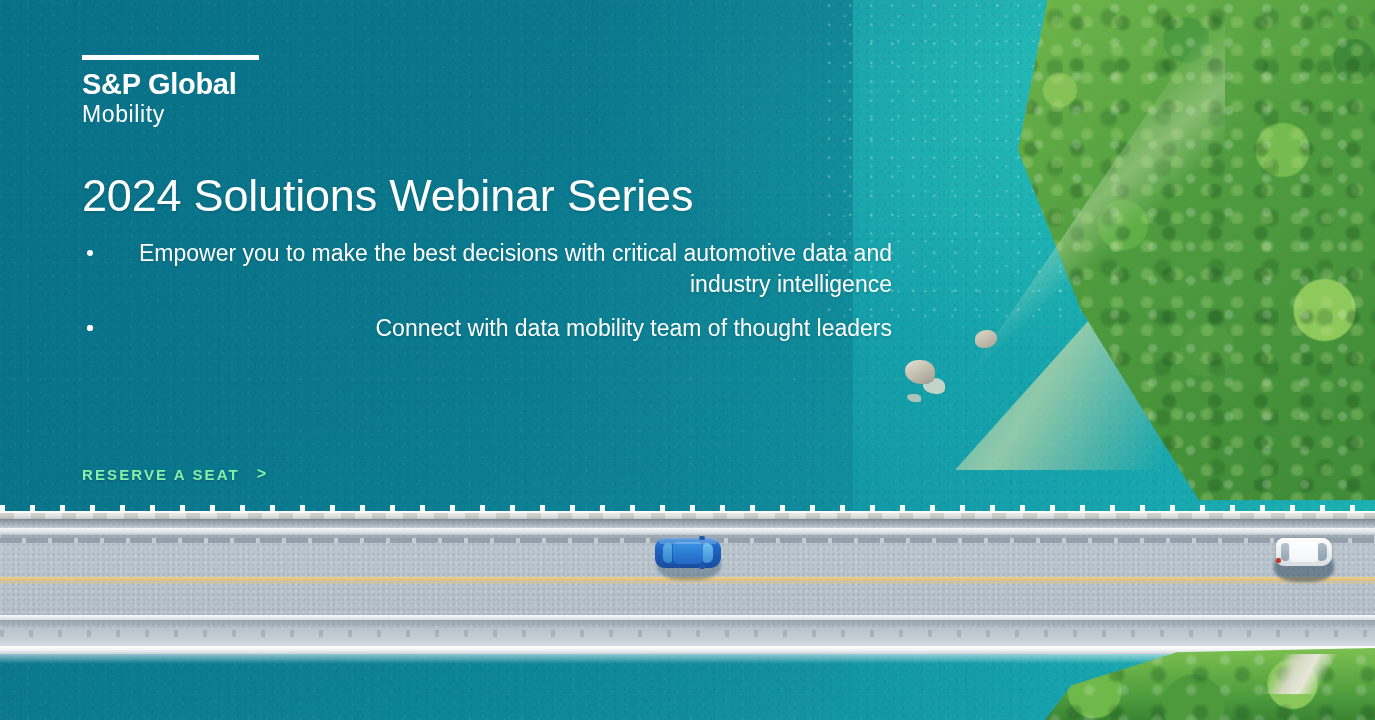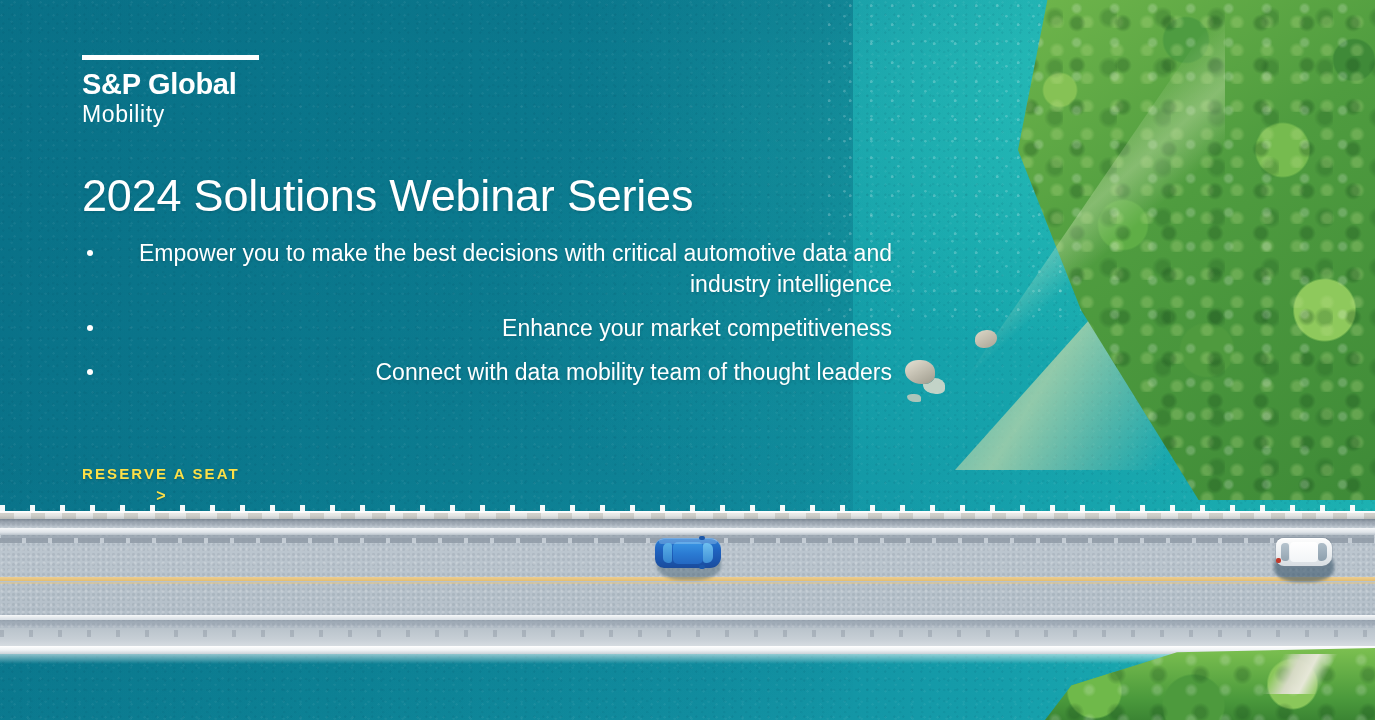--- a/index.html
+++ b/index.html
@@ -309,26 +309,25 @@
     text-shadow:0 1px 3px rgba(0,40,55,.22);
     text-align:right;
   }
   .bullets li .dot{
     position:absolute; left:5px; top:12px;
     width:6px; height:6px; border-radius:50%; background:#ffffff;
   }
 
   .cta{
     position:absolute; left:55px; top:465px;
-    display:inline-flex; align-items:center; gap:5px;
-    color:#fde047; font-size:15px; font-weight:700;
+    display:inline-flex; align-items:center; gap:17px;
+    color:#86efac; font-size:15px; font-weight:700;
     letter-spacing:2.1px; text-decoration:none;
     text-shadow:0 1px 2px rgba(0,40,55,.3);
     cursor:pointer;
-    flex-direction:column;
   }
   .cta .chev{ font-size:16px; font-weight:700; letter-spacing:0; }
 </style>
 </head>
 <body>
 
 <div id="stage">
 
   <div class="water-base"></div>
   <div class="water-deep"></div>
@@ -398,21 +397,20 @@
 
     <div class="headline">2024 Solutions Webinar Series</div>
 
     <ul class="bullets">
       <li>
         <span class="dot"></span>
         <span>Empower you to make the best decisions with critical automotive data and industry intelligence</span>
       </li>
       <li>
         <span class="dot"></span>
-        <span>Enhance your market competitiveness</span>
       </li>
       <li>
         <span class="dot"></span>
         <span>Connect with data mobility team of thought leaders</span>
       </li>
     </ul>
 
     <a class="cta" href="#">
       <span>RESERVE A SEAT</span>
       <span class="chev">&gt;</span>

